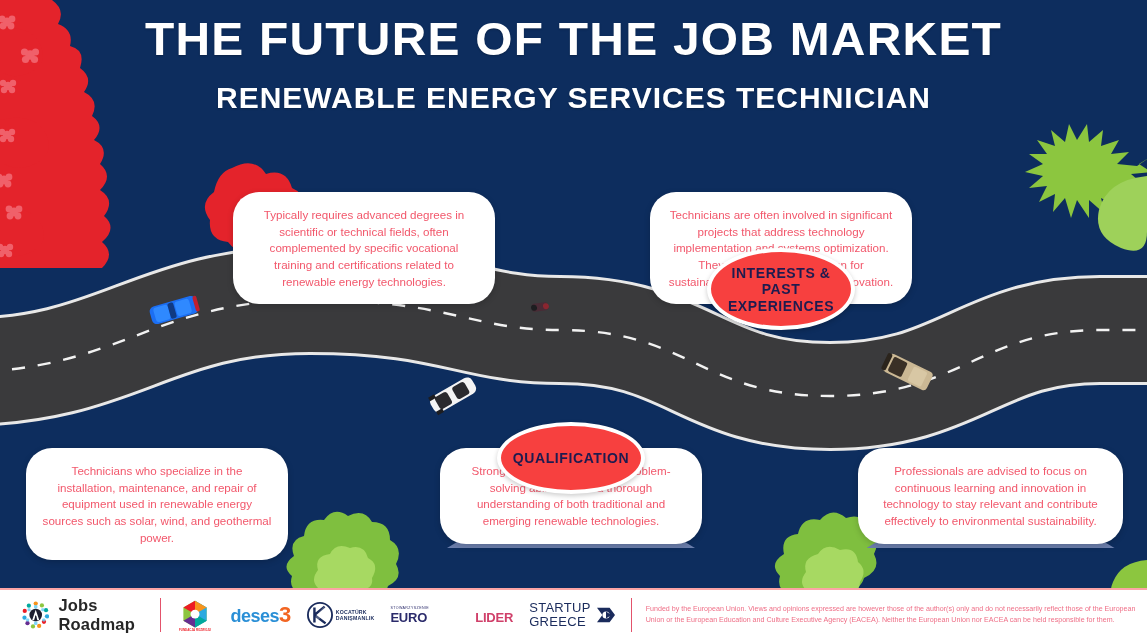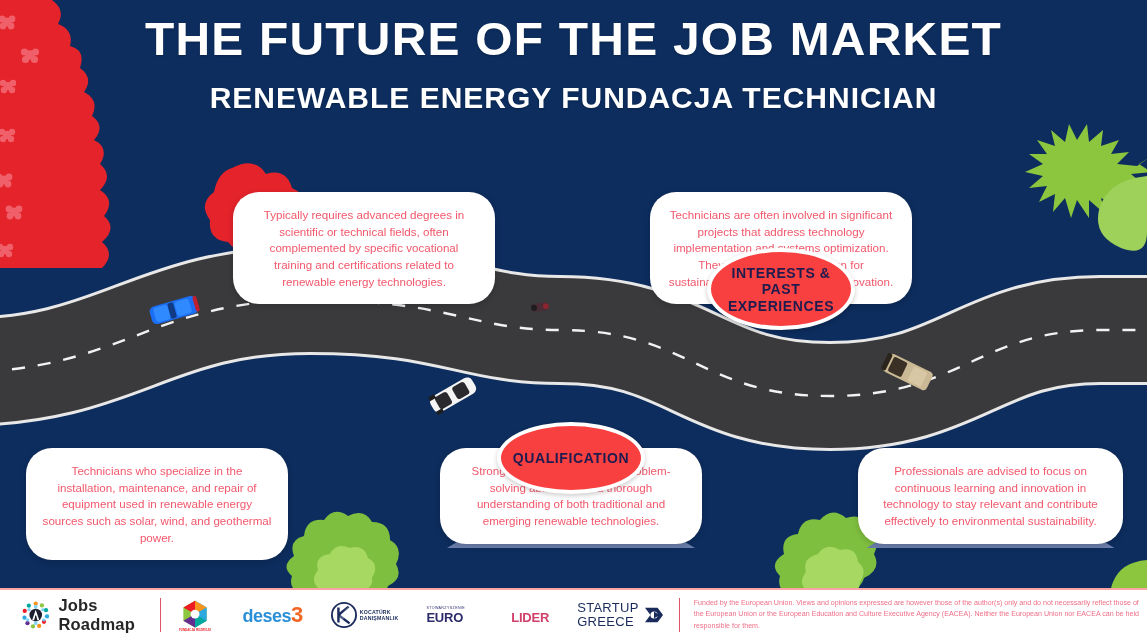--- a/index.html
+++ b/index.html
@@ -153,21 +153,21 @@
   .vdiv {
     width: 1px;
     height: 34px;
     background: #e3526b;
     margin: 0 14px;
     flex: 0 0 auto;
   }
   .partners {
     display: flex;
     align-items: center;
-    gap: 28px;
+    gap: 16px;
   }
   .plogo { display: flex; align-items: center; }
   .plogo-text { font-weight: bold; line-height: 1; }
   .deses { color: #2a8fd6; font-size: 18px; font-weight: bold; letter-spacing: -.5px; }
   .deses b { color: #f26522; font-size: 22px; }
   .kocaturk-txt { font-size: 5.2px; color: #1a2b5c; font-weight: bold; line-height: 1.25; letter-spacing: .2px; }
   .eurolider-top { font-size: 3.6px; color: #2b2b6b; letter-spacing: .4px; }
   .eurolider-main { font-size: 13px; color: #2b2b6b; font-weight: bold; letter-spacing: -.2px; }
   .eurolider-main i { color: #d0406a; font-style: normal; padding-left: 48px; }
   .startup { font-size: 13px; color: #1a2b5c; font-weight: normal; line-height: 1.05; letter-spacing: .3px; }
@@ -321,21 +321,21 @@
 
     <g transform="translate(540,307) rotate(-8)">
       <rect x="-8" y="-4" width="16" height="8" rx="2.5" fill="#4a2b36"></rect>
       <circle cx="-6" cy="0" r="3" fill="#1d1d20"></circle>
       <circle cx="6" cy="0" r="3" fill="#8b2630"></circle>
     </g>
   </svg>
 
   <div class="header">
     <div class="title-main">THE FUTURE OF THE JOB MARKET</div>
-    <div class="title-sub">RENEWABLE ENERGY FUNDACJA TECHNICIAN</div>
+    <div class="title-sub">RENEWABLE ENERGY SERVICES TECHNICIAN</div>
   </div>
 
   <div class="callout up" id="c-qualification">
     <div class="wedge"></div>
     <div class="panel">Typically requires advanced degrees in scientific or technical fields, often complemented by specific vocational training and certifications related to renewable energy technologies.</div>
   </div>
 
   <div class="callout up" id="c-interests">
     <div class="wedge"></div>
     <div class="panel">Technicians are often involved in significant projects that address technology implementation and systems optimization. They are driven by a passion for sustainability and environmental innovation.</div>

